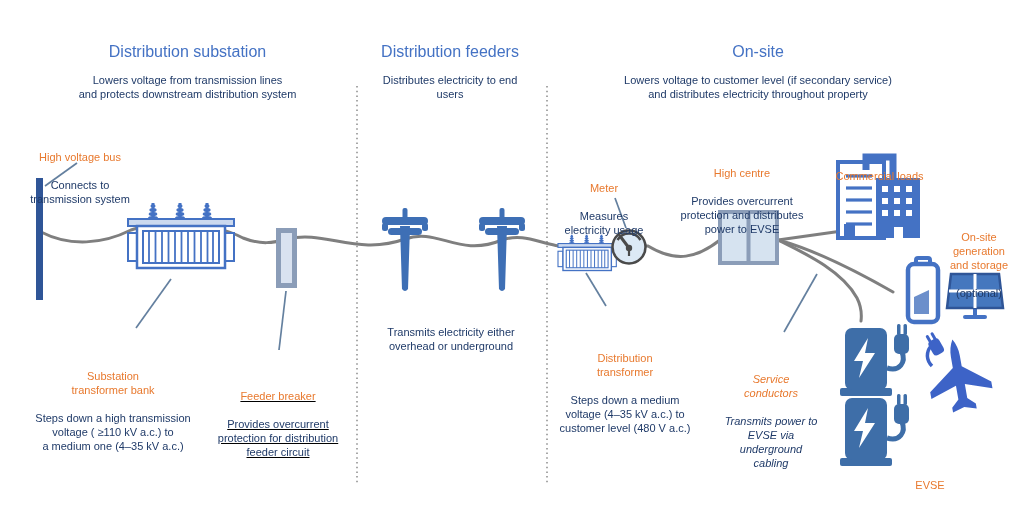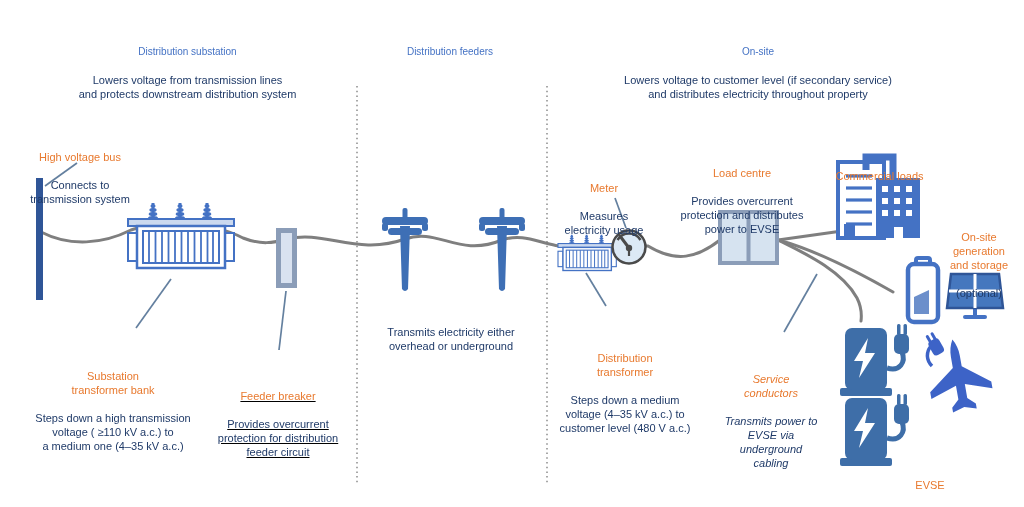--- a/index.html
+++ b/index.html
@@ -1,20 +1,20 @@
 <!DOCTYPE html>
 <html><head>
 <meta charset="utf-8">
 <style>
   html,body{margin:0;padding:0;background:#fff;}
   .canvas{position:relative;width:1024px;height:507px;background:#ffffff;
           font-family:"Liberation Sans",sans-serif;overflow:hidden;}
   .layer{position:absolute;left:0;top:0;}
   .tb{position:absolute;text-align:center;font-size:11px;line-height:14px;white-space:pre-line;}
-  .tb .title{font-size:10px;}
+  .tb .title{font-size:16px;}
   .blue{color:#4472C4;}
   .orange{color:#E8792E;margin-top:24px;}
   .navy{color:#1F3A68;}
 </style>
 </head>
 <body>
 
 <div class="canvas">
 
   <svg class="layer" width="1024" height="507" viewBox="0 0 1024 507">
@@ -204,20 +204,22 @@
     </g>
   </svg>
 
   <div class="tb" style="left:25px;top:31px;width:325px;">
     <div class="title blue">Distribution substation</div>
     <div class="navy">Lowers voltage from transmission lines
 and protects downstream distribution system</div>
   </div>
   <div class="tb" style="left:362px;top:31px;width:176px;">
     <div class="title blue">Distribution feeders</div>
+    <div class="navy">Distributes electricity to end
+users</div>
   </div>
   <div class="tb" style="left:558px;top:31px;width:400px;">
     <div class="title blue">On-site</div>
     <div class="navy">Lowers voltage to customer level (if secondary service)
 and distributes electricity throughout property</div>
   </div>
 
   <div class="tb" style="left:0px;top:112px;width:160px;">
     <div class="orange">High voltage bus</div>
     <div class="navy">Connects to
@@ -244,21 +246,21 @@
 overhead or underground</div>
   </div>
 
   <div class="tb" style="left:550px;top:143px;width:108px;">
     <div class="orange">Meter</div>
     <div class="navy">Measures
 electricity usage</div>
   </div>
 
   <div class="tb" style="left:662px;top:128px;width:160px;">
-    <div class="orange">Load centre</div>
+    <div class="orange">High centre</div>
     <div class="navy">Provides overcurrent
 protection and distributes
 power to EVSE</div>
   </div>
 
   <div class="tb" style="left:822px;top:131px;width:115px;">
     <div class="orange">Commercial loads</div>
   </div>
 
   <div class="tb" style="left:943px;top:192px;width:72px;">

